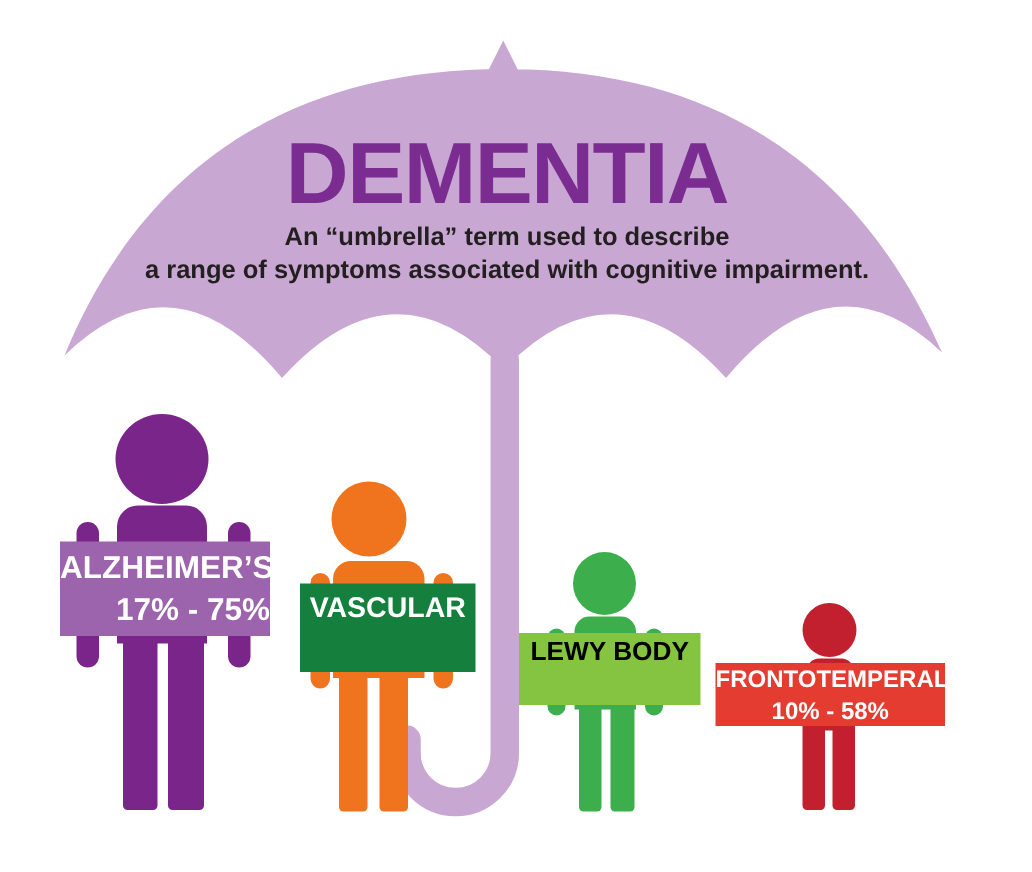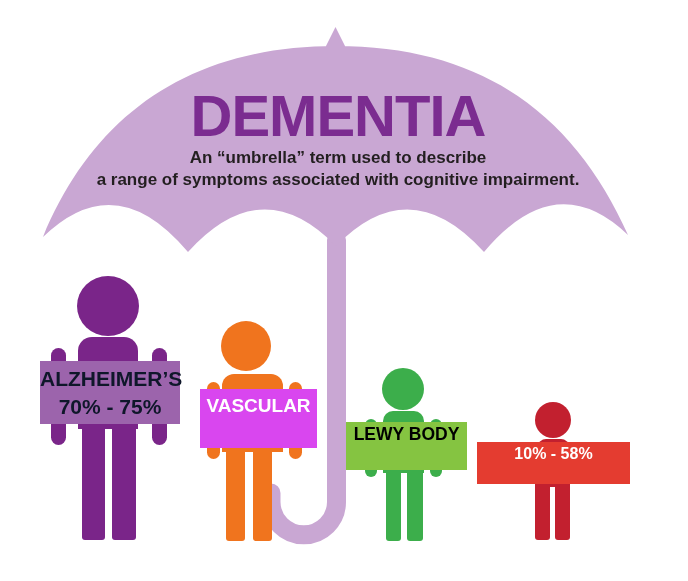--- a/index.html
+++ b/index.html
@@ -46,34 +46,34 @@
 
   <div class="abs title" style="color: rgb(123, 44, 144);">DEMENTIA</div>
 
   <div class="abs" style="left:40px; top:276px; width:140px; height:265px;">
     <div class="abs head" style="left: 37px; top: 0px; width: 62px; height: 60px; background-color: rgb(122, 37, 137);"></div>
     <div class="abs" style="left: 38px; top: 61px; width: 60px; height: 92px; border-radius: 14px 14px 0px 0px; background-color: rgb(122, 37, 137);"></div>
     <div class="abs arm" style="left: 11px; top: 72px; width: 15px; height: 97px; background-color: rgb(122, 37, 137);"></div>
     <div class="abs arm" style="left: 112px; top: 72px; width: 15px; height: 97px; background-color: rgb(122, 37, 137);"></div>
     <div class="abs leg" style="left: 42px; top: 145px; width: 23px; height: 119px; background-color: rgb(122, 37, 137);"></div>
     <div class="abs leg" style="left: 72px; top: 145px; width: 24px; height: 119px; background-color: rgb(122, 37, 137);"></div>
-    <div class="abs sign" style="left: 0px; top: 85px; width: 140px; height: 63px; font-size: 21px; line-height: 28px; padding-top: 4px; background-color: rgb(156, 100, 172); color: #0f172a;">
+    <div class="abs sign" style="left: 0px; top: 85px; width: 140px; height: 63px; font-size: 21px; line-height: 28px; padding-top: 4px; background-color: rgb(156, 100, 172); color: #ffffff; text-align: right;">
       <div>ALZHEIMER’S</div>
-      <div>70% - 75%</div>
+      <div>17% - 75%</div>
     </div>
   </div>
 
   <div class="abs" style="left:200px; top:321px; width:117px; height:220px;">
     <div class="abs head" style="left: 21px; top: 0px; width: 50px; height: 50px; background-color: rgb(240, 116, 30);"></div>
     <div class="abs" style="left: 22px; top: 53px; width: 61px; height: 78px; border-radius: 12px 12px 0px 0px; background-color: rgb(240, 116, 30);"></div>
     <div class="abs arm" style="left: 7px; top: 61px; width: 13px; height: 77px; background-color: rgb(240, 116, 30);"></div>
     <div class="abs arm" style="left: 89px; top: 61px; width: 13px; height: 77px; background-color: rgb(240, 116, 30);"></div>
     <div class="abs leg" style="left: 26px; top: 124px; width: 19px; height: 96px; background-color: rgb(240, 116, 30);"></div>
     <div class="abs leg" style="left: 53px; top: 124px; width: 19px; height: 96px; background-color: rgb(240, 116, 30);"></div>
-    <div class="abs sign" style="left: 0px; top: 68px; width: 117px; height: 59px; font-size: 19px; line-height: 26px; padding-top: 4px; background-color: #d946ef; color: rgb(255, 255, 255);">
+    <div class="abs sign" style="left: 0px; top: 68px; width: 117px; height: 59px; font-size: 19px; line-height: 26px; padding-top: 4px; background-color: #15803d; color: rgb(255, 255, 255);">
       <div>VASCULAR</div>
     </div>
   </div>
 
   <div class="abs" style="left:346px; top:368px; width:121px; height:173px;">
     <div class="abs head" style="left: 36px; top: 0px; width: 42px; height: 42px; background-color: rgb(60, 174, 75);"></div>
     <div class="abs" style="left: 37px; top: 43px; width: 41px; height: 62px; border-radius: 10px 10px 0px 0px; background-color: rgb(60, 174, 75);"></div>
     <div class="abs arm" style="left: 19px; top: 51px; width: 12px; height: 58px; background-color: rgb(60, 174, 75);"></div>
     <div class="abs arm" style="left: 84px; top: 51px; width: 12px; height: 58px; background-color: rgb(60, 174, 75);"></div>
     <div class="abs leg" style="left: 40px; top: 100px; width: 15px; height: 73px; background-color: rgb(60, 174, 75);"></div>
@@ -82,17 +82,18 @@
       <div>LEWY BODY</div>
     </div>
   </div>
 
   <div class="abs" style="left:477px; top:402px; width:153px; height:139px;">
     <div class="abs head" style="left: 58px; top: 0px; width: 36px; height: 36px; background-color: rgb(194, 32, 47);"></div>
     <div class="abs" style="left: 61px; top: 37px; width: 31px; height: 48px; border-radius: 8px 8px 0px 0px; background-color: rgb(194, 32, 47);"></div>
     <div class="abs leg" style="left: 58px; top: 80px; width: 15px; height: 58px; background-color: rgb(194, 32, 47);"></div>
     <div class="abs leg" style="left: 78px; top: 80px; width: 15px; height: 58px; background-color: rgb(194, 32, 47);"></div>
     <div class="abs sign" style="left: 0px; top: 40px; width: 153px; height: 42px; font-size: 16px; line-height: 21px; padding-top: 1px; background-color: rgb(228, 60, 48); color: rgb(255, 255, 255);">
+      <div>FRONTOTEMPERAL</div>
       <div>10% - 58%</div>
     </div>
   </div>
 
 </div>
 
 </body></html>

